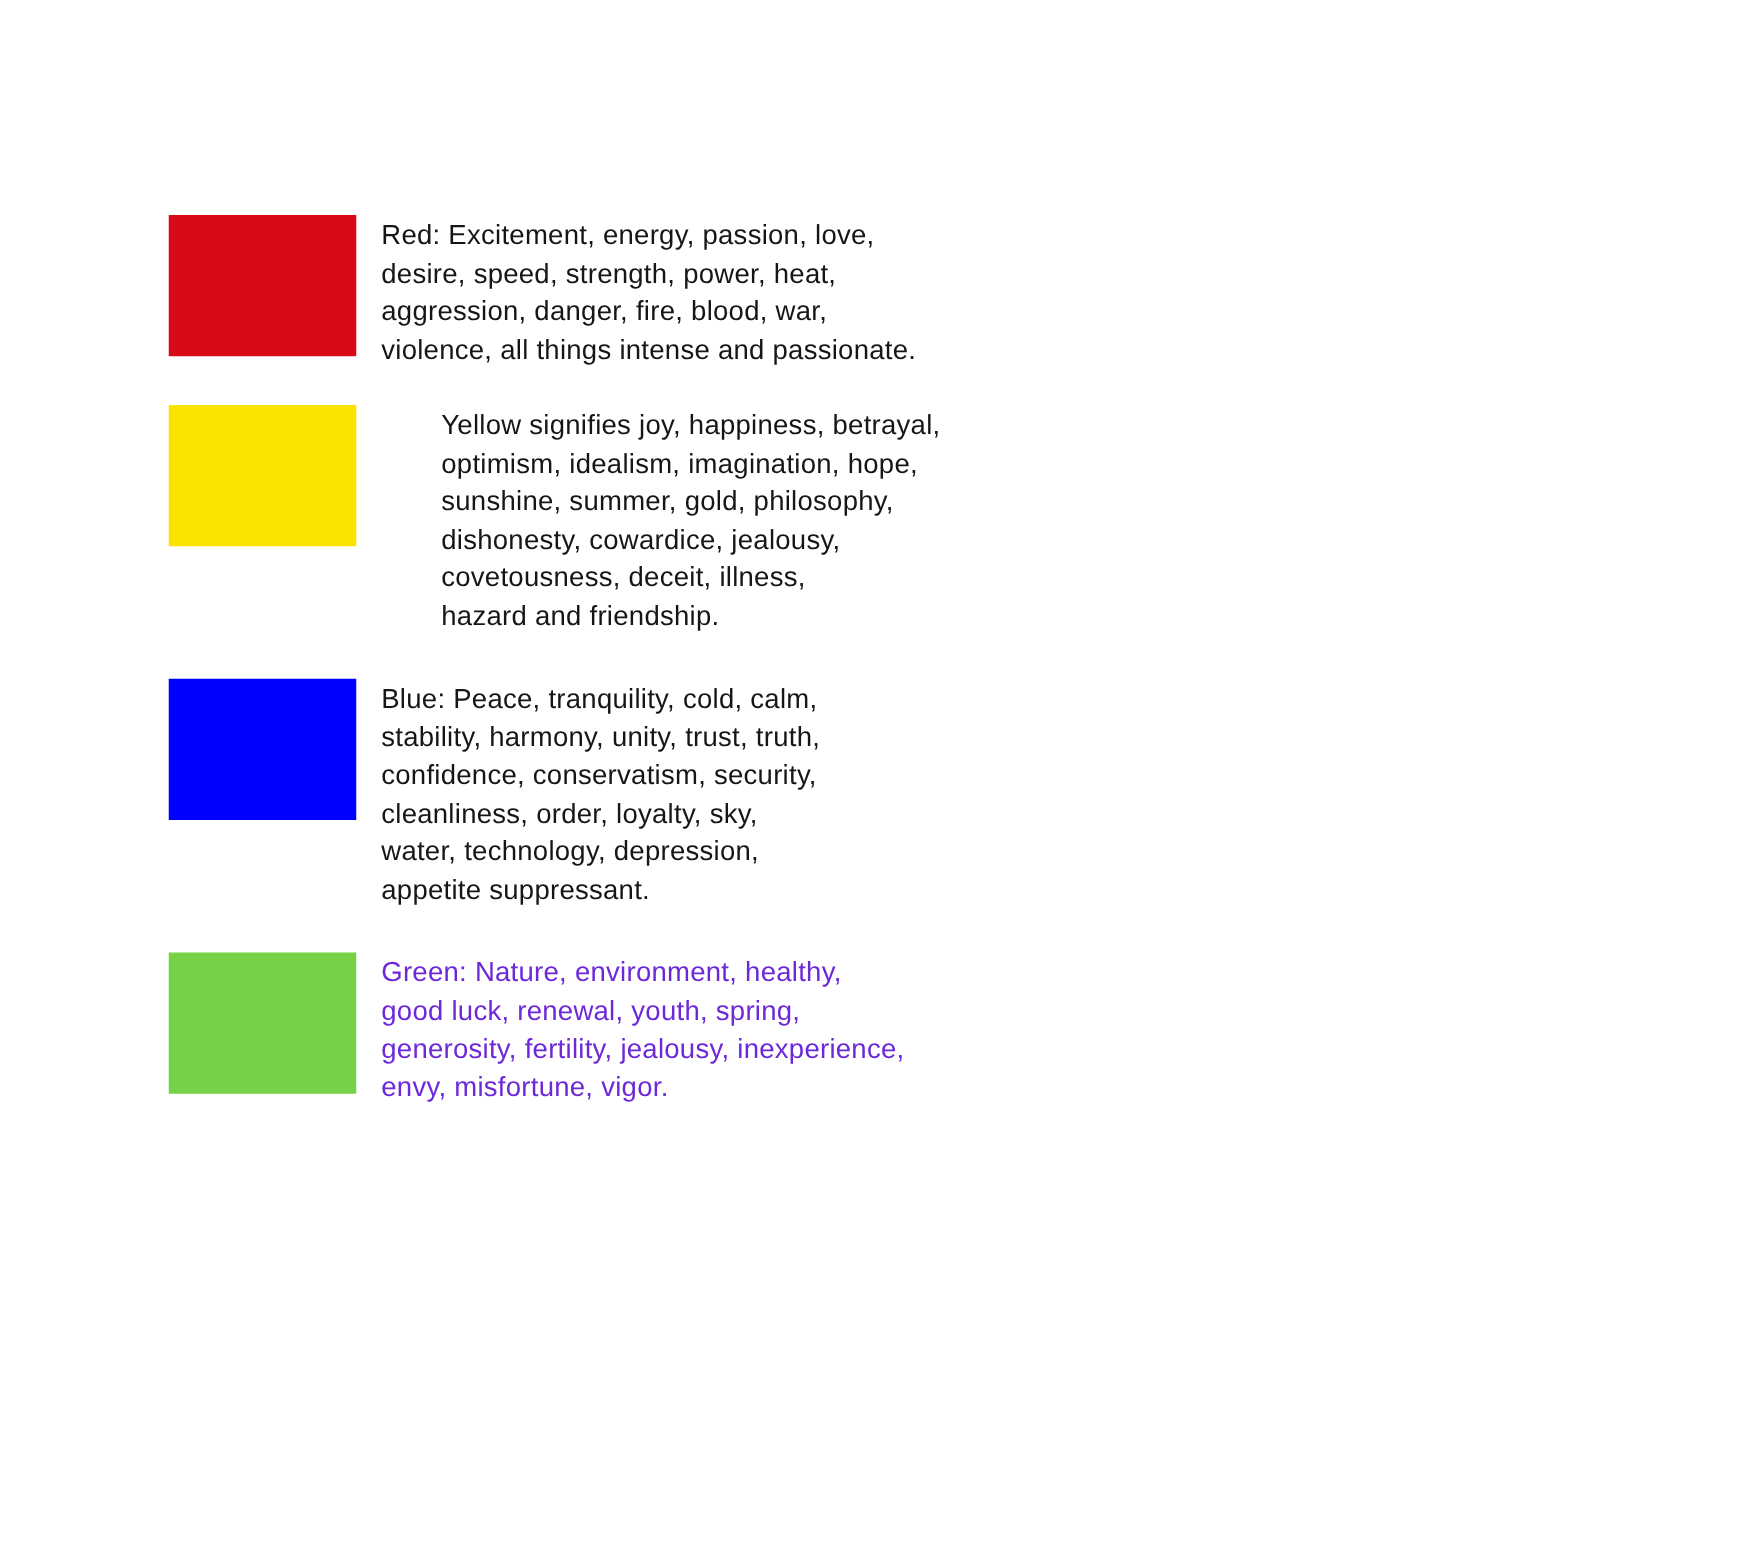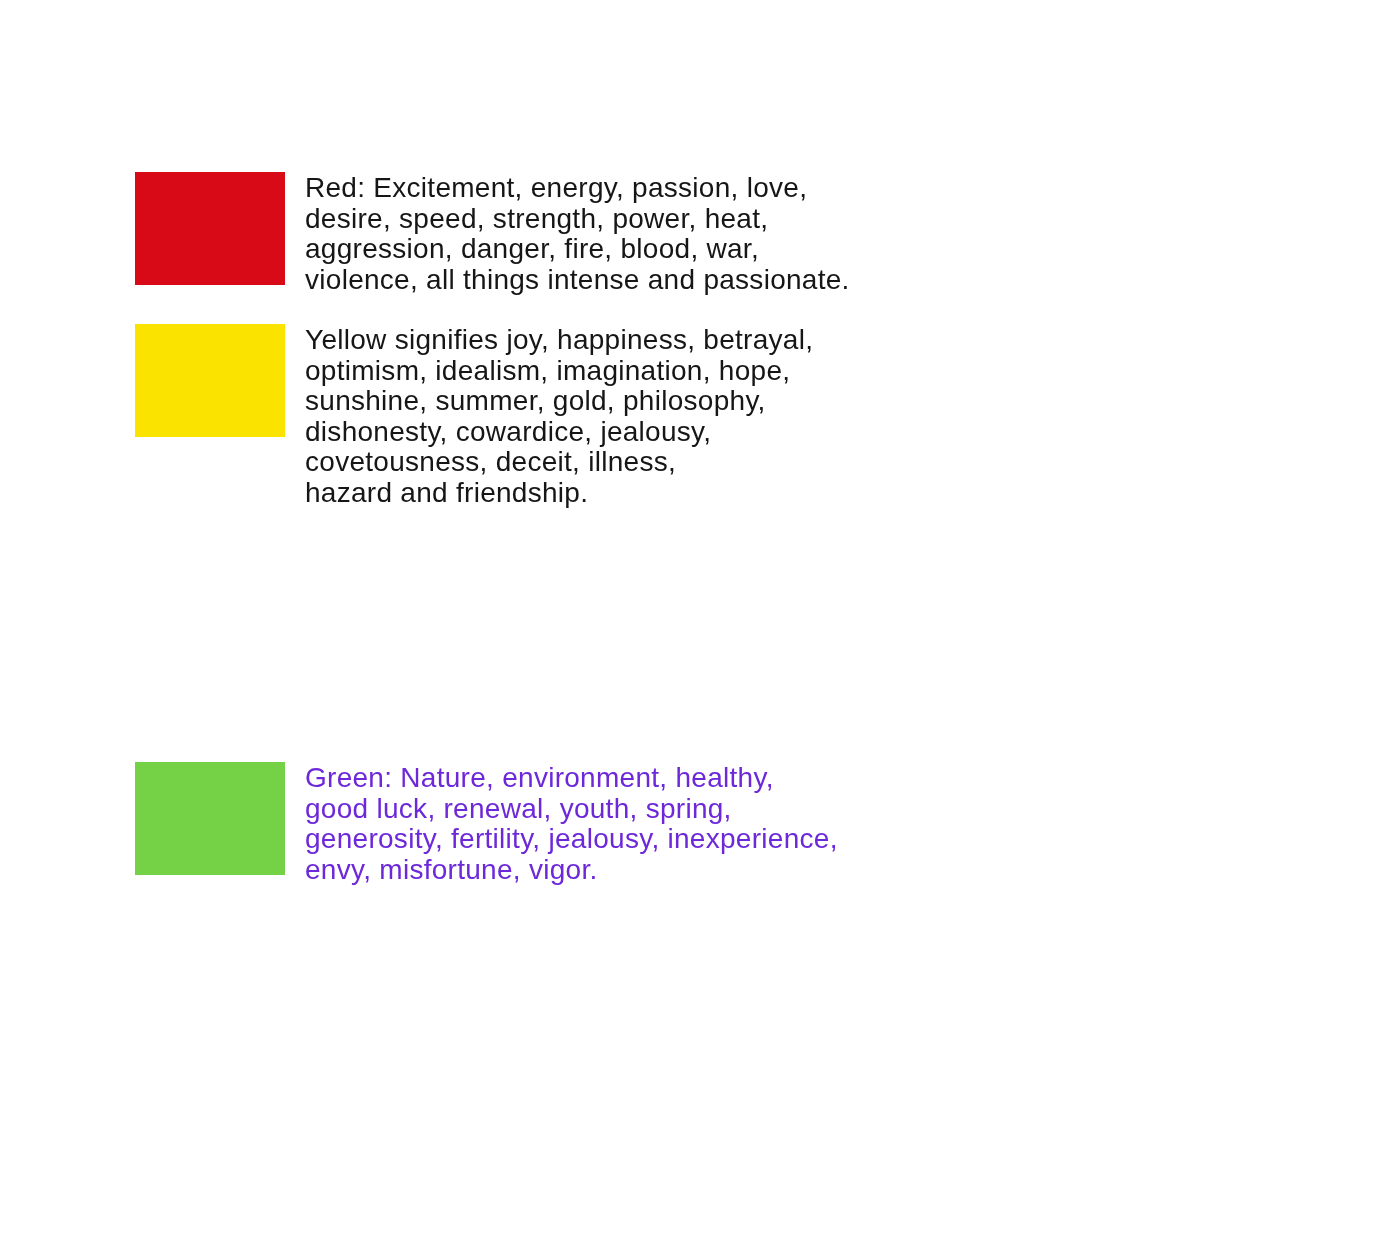--- a/index.html
+++ b/index.html
@@ -25,21 +25,21 @@
     display: flex;
     align-items: flex-start;
   }
   .swatch {
     width: 150px;
     height: 113px;
     flex: 0 0 150px;
   }
   .entry-text {
     margin-left: 20px;
-    font-size: 28px;
+    font-size: 22px;
     line-height: 30.5px;
     color: #161616;
     letter-spacing: 0.01em;
     white-space: pre;
     padding-top: 1px;
     font-weight: 400;
   }
   
 </style>
 </head>
@@ -48,30 +48,39 @@
 <div id="color-meanings-page" style="background: rgb(255, 255, 255);">
 
   <div class="color-entry" style="top: 172px;">
     <div class="swatch" style="background: rgb(216, 10, 24);"></div>
     <div class="entry-text" style="color: rgb(22, 22, 22);">Red: Excitement, energy, passion, love,
 desire, speed, strength, power, heat,
 aggression, danger, fire, blood, war,
 violence, all things intense and passionate.</div>
   </div>
 
-  <div class="color-entry" style="top: 324px;">
+  <div class="color-entry" style="top: 324px; gap: 48px;">
     <div class="swatch" style="background: rgb(251, 227, 0);"></div>
     <div class="entry-text" style="color: rgb(22, 22, 22);">Yellow signifies joy, happiness, betrayal,
 optimism, idealism, imagination, hope,
 sunshine, summer, gold, philosophy,
 dishonesty, cowardice, jealousy,
 covetousness, deceit, illness,
 hazard and friendship.</div>
   </div>
 
+  <div class="color-entry" style="top: 543px;">
+    <div class="swatch" style="background: rgb(0, 0, 255);"></div>
+    <div class="entry-text" style="color: rgb(22, 22, 22);">Blue: Peace, tranquility, cold, calm,
+stability, harmony, unity, trust, truth,
+confidence, conservatism, security,
+cleanliness, order, loyalty, sky,
+water, technology, depression,
+appetite suppressant.</div>
+  </div>
 
   <div class="color-entry" style="top: 762px;">
     <div class="swatch" style="background: rgb(117, 210, 70);"></div>
     <div class="entry-text" style="color: #6d28d9;">Green: Nature, environment, healthy,
 good luck, renewal, youth, spring,
 generosity, fertility, jealousy, inexperience,
 envy, misfortune, vigor.</div>
   </div>
 
 </div>

